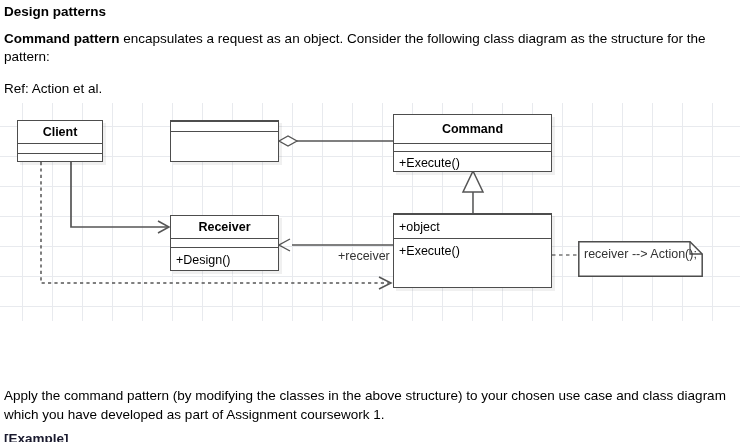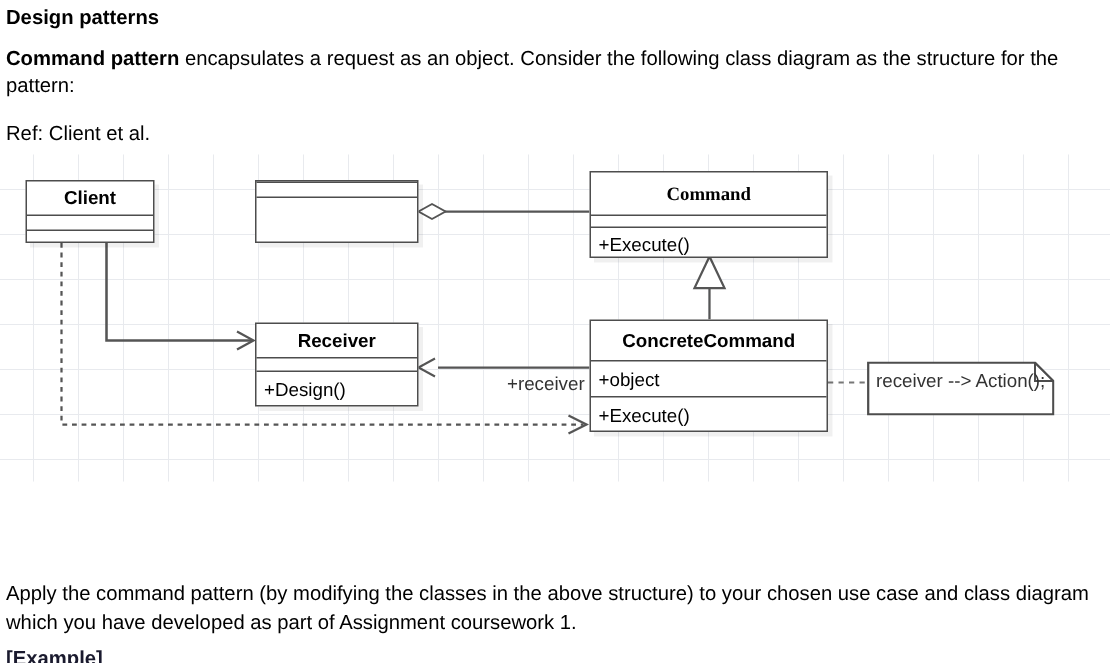--- a/index.html
+++ b/index.html
@@ -114,21 +114,21 @@
   #class-client .uml-title { height: 22px; }
   #class-client .c1   { height: 10px; }
   #class-client .c2   { height: 10px; }
 
   #class-invoker      { left: 170px; top: 17px;  width: 109px; height: 42px; }
   #class-invoker .uml-title { height: 22px; }
   #class-invoker .c1  { height: 10px; }
   #class-invoker .c2  { height: 10px; }
 
   #class-command      { left: 393px; top: 11px;  width: 159px; height: 58px; }
-  #class-command .uml-title { height: 28px; font-family: Liberation Serif, serif; }
+  #class-command .uml-title { height: 28px; }
   #class-command .c1  { height: 8px; }
   #class-command .c2  { height: 22px; }
 
   #class-receiver     { left: 170px; top: 112px; width: 109px; height: 56px; }
   #class-receiver .uml-title { height: 22px; }
   #class-receiver .c1 { height: 9px; }
   #class-receiver .c2 { height: 24px; }
 
   #class-concrete     { left: 393px; top: 110px; width: 159px; height: 75px; }
   #class-concrete .uml-title { height: 26px; }
@@ -165,21 +165,21 @@
     z-index: 3;
   }
 </style>
 </head>
 <body>
 
 <div class="prose" id="title-line">Design patterns</div>
 
 <div class="prose" id="intro-line"><b>Command pattern</b><span> encapsulates a request as an object.  Consider the following class diagram as the structure for the pattern:</span></div>
 
-<div class="prose" id="ref-line">Ref:  Client et al.</div>
+<div class="prose" id="ref-line">Ref:  Action et al.</div>
 
 <div id="diagram-canvas">
 
   <svg id="diagram-svg" viewBox="0 0 740 218">
     <defs>
       <marker id="openArrow" markerWidth="14" markerHeight="14" refX="11" refY="5" orient="auto" markerUnits="userSpaceOnUse">
         <path d="M1,0 L11,5 L1,10" fill="none" stroke="#555555" stroke-width="1.4"></path>
       </marker>
       <marker id="openArrowL" markerWidth="14" markerHeight="14" refX="11" refY="5" orient="auto" markerUnits="userSpaceOnUse">
         <path d="M1,0 L11,5 L1,10" fill="none" stroke="#555555" stroke-width="1.4"></path>
@@ -235,21 +235,20 @@
 
   <div class="uml-class" id="class-receiver">
     <div class="uml-title">Receiver</div>
     <div class="uml-compartment c1 empty"></div>
     <div class="uml-compartment c2">+Design()</div>
   </div>
 
   <div id="receiver-role-label">+receiver</div>
 
   <div class="uml-class" id="class-concrete">
-    <div class="uml-title">ConcreteCommand</div>
     <div class="uml-compartment c1">+object</div>
     <div class="uml-compartment c2">+Execute()</div>
   </div>
 
   <div id="note-box">
     <svg width="125" height="36" viewBox="0 0 125 36">
       <path d="M0.8,0.8 L112,0.8 L124.2,13 L124.2,35.2 L0.8,35.2 Z" fill="#ffffff" stroke="#4d4d4d" stroke-width="1.5"></path>
       <path d="M112,0.8 L112,13 L124.2,13" fill="none" stroke="#4d4d4d" stroke-width="1.3"></path>
     </svg>
     <div id="note-text">receiver --&gt; Action();</div>

